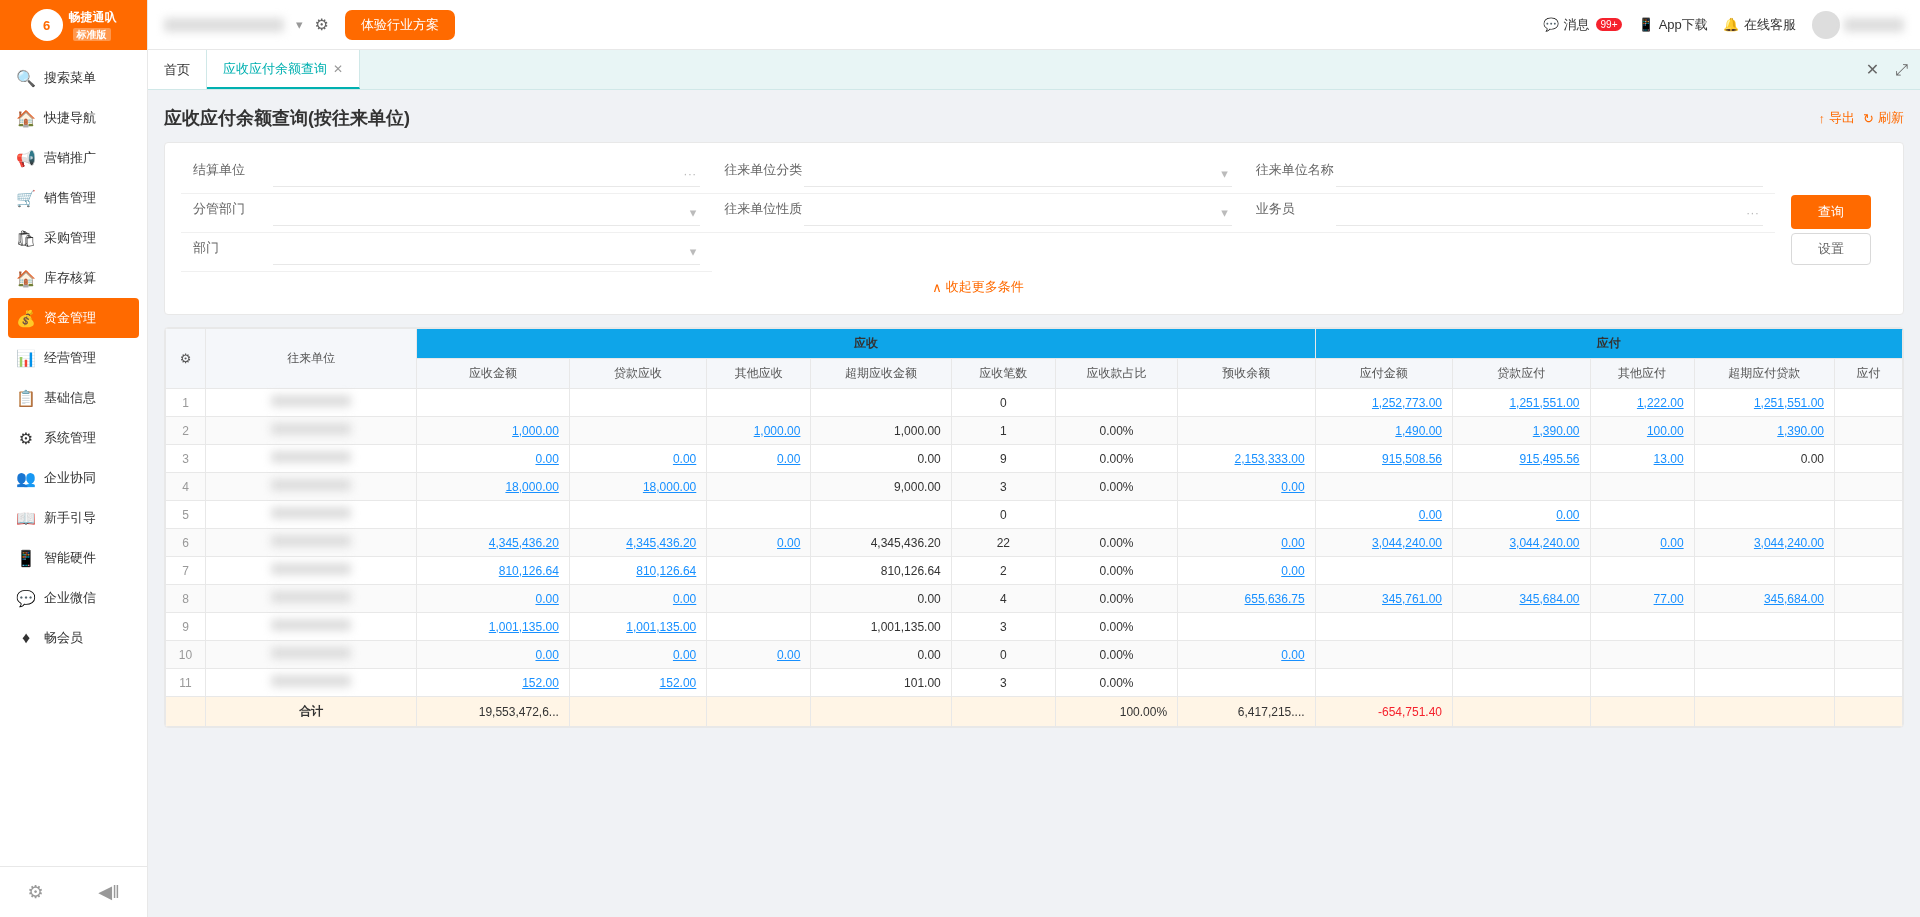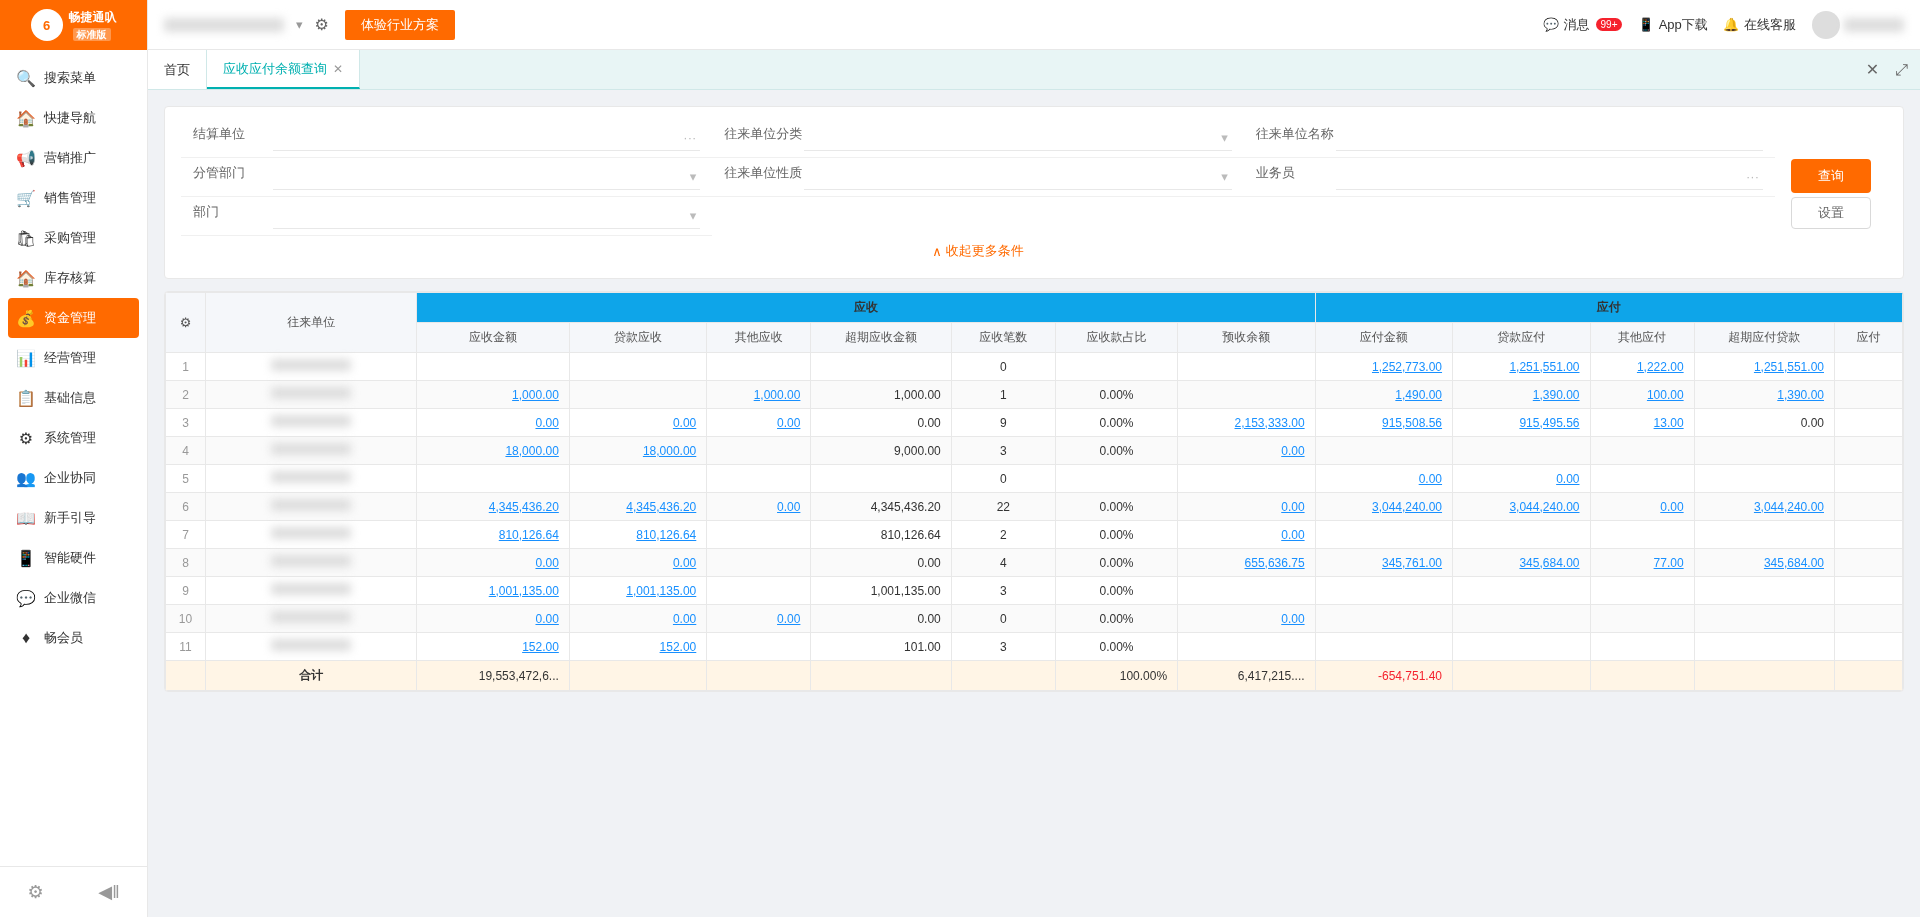--- a/index.html
+++ b/index.html
@@ -39,21 +39,21 @@
       position: fixed; left: 148px; top: 0; right: 0; height: 50px;
       background: #fff; border-bottom: 1px solid #e8e8e8;
       display: flex; align-items: center; padding: 0 16px;
       z-index: 100;
     }
     .topbar-breadcrumb { color: #999; font-size: 13px; margin-right: 8px; }
     .topbar-arrow { color: #999; margin: 0 4px; }
     .topbar-gear { margin-left: 8px; color: #666; cursor: pointer; font-size: 16px; }
     .topbar-btn-orange {
       margin-left: 16px; background: #ff6a00; color: #fff;
-      border: none; border-radius: 2px; padding: 6px 16px; cursor: pointer; font-size: 13px;
+      border: none; border-radius: 7px; padding: 6px 16px; cursor: pointer; font-size: 13px;
     }
     .topbar-right { margin-left: auto; display: flex; align-items: center; gap: 16px; }
     .topbar-right-item { display: flex; align-items: center; cursor: pointer; color: #333; font-size: 13px; gap: 4px; }
     .badge {
       background: #f5222d; color: #fff; border-radius: 10px;
       padding: 1px 5px; font-size: 10px; margin-left: 2px;
     }
     .user-avatar {
       width: 28px; height: 28px; border-radius: 50%; background: #ddd;
       display: flex; align-items: center; justify-content: center; font-size: 12px; color: #666;
@@ -287,20 +287,33 @@
     <span class="tab-close">✕</span>
   </div>
   <div class="tabbar-right">
     <span class="tabbar-right-btn">✕</span>
     <span class="tabbar-right-btn">⤢</span>
   </div>
 </div>
 
 <div class="main-content">
 
+  <div class="page-header">
+    <h1 class="page-title">应收应付余额查询(按往来单位)</h1>
+    <div class="page-actions">
+      <button class="page-action-btn">
+        <span>↑</span>
+        <span>导出</span>
+      </button>
+      <button class="page-action-btn">
+        <span>↻</span>
+        <span>刷新</span>
+      </button>
+    </div>
+  </div>
 
   <div class="filter-area">
     <div style="display:flex; align-items:flex-start; gap:0;">
       <div style="flex:1;">
 
         <div class="filter-grid">
           <div class="filter-grid-item">
             <span class="filter-grid-label">结算单位</span>
             <div class="filter-grid-input">
               <span></span>

